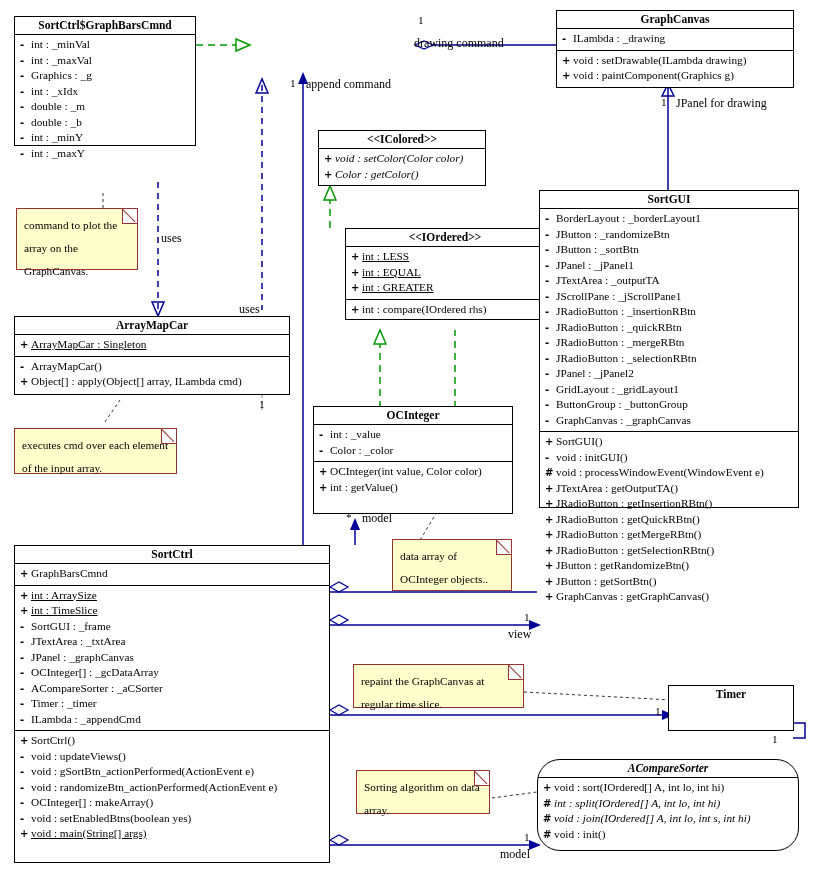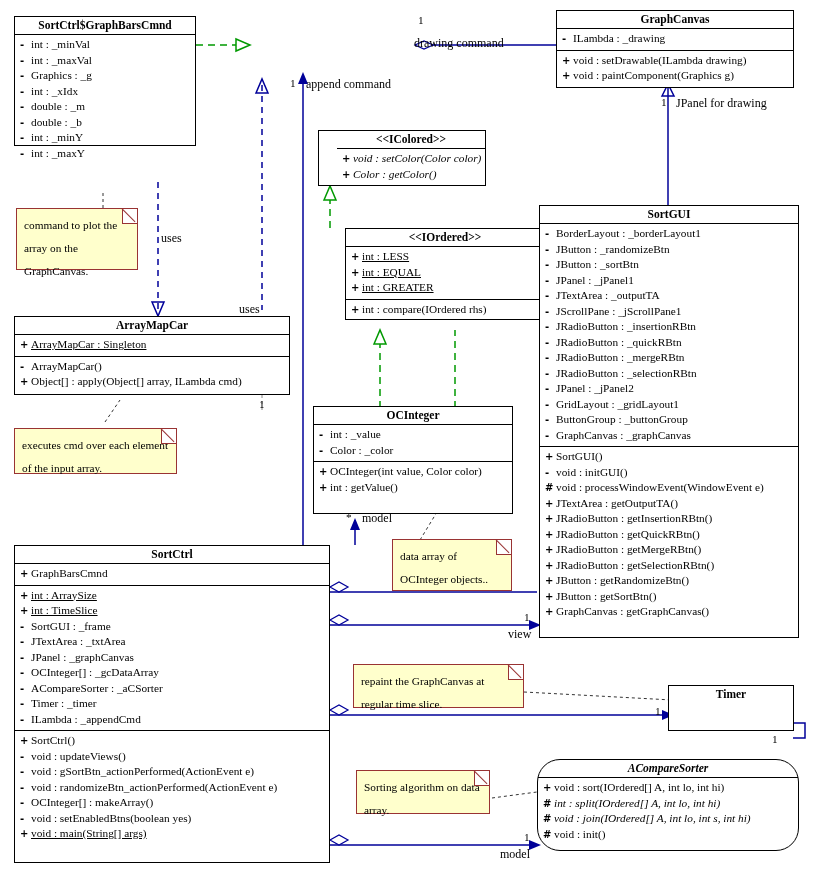--- a/index.html
+++ b/index.html
@@ -192,21 +192,21 @@
     <div class="uml-title">GraphCanvas</div>
     <div class="uml-compartment">
       <div class="uml-row"><span class="vis">-</span><span class="mtxt">ILambda : _drawing</span></div>
     </div>
     <div class="uml-compartment last">
       <div class="uml-row"><span class="vis">+</span><span class="mtxt">void : setDrawable(ILambda drawing)</span></div>
       <div class="uml-row"><span class="vis">+</span><span class="mtxt">void : paintComponent(Graphics g)</span></div>
     </div>
   </div>
 
-  <div class="uml-class" style="left:318px; top:130px; width:168px; height:56px;padding-left:18px;">
+  <div class="uml-class" style="left:318px; top:130px; width:168px; height:56px;">
     <div class="uml-title">&lt;&lt;IColored&gt;&gt;</div>
     <div class="uml-compartment last">
       <div class="uml-row"><span class="vis">+</span><span class="mtxt abstract">void : setColor(Color color)</span></div>
       <div class="uml-row"><span class="vis">+</span><span class="mtxt abstract">Color : getColor()</span></div>
     </div>
   </div>
 
   <div class="uml-class" style="left:345px; top:228px; width:200px; height:92px;">
     <div class="uml-title">&lt;&lt;IOrdered&gt;&gt;</div>
     <div class="uml-compartment">
@@ -235,21 +235,21 @@
     <div class="uml-compartment">
       <div class="uml-row"><span class="vis">-</span><span class="mtxt">int : _value</span></div>
       <div class="uml-row"><span class="vis">-</span><span class="mtxt">Color : _color</span></div>
     </div>
     <div class="uml-compartment last">
       <div class="uml-row"><span class="vis">+</span><span class="mtxt">OCInteger(int value, Color color)</span></div>
       <div class="uml-row"><span class="vis">+</span><span class="mtxt">int : getValue()</span></div>
     </div>
   </div>
 
-  <div class="uml-class" style="left:539px; top:205px; width:260px; height:433px;">
+  <div class="uml-class" style="left:539px; top:190px; width:260px; height:318px;">
     <div class="uml-title">SortGUI</div>
     <div class="uml-compartment">
       <div class="uml-row"><span class="vis">-</span><span class="mtxt">BorderLayout : _borderLayout1</span></div>
       <div class="uml-row"><span class="vis">-</span><span class="mtxt">JButton : _randomizeBtn</span></div>
       <div class="uml-row"><span class="vis">-</span><span class="mtxt">JButton : _sortBtn</span></div>
       <div class="uml-row"><span class="vis">-</span><span class="mtxt">JPanel : _jPanel1</span></div>
       <div class="uml-row"><span class="vis">-</span><span class="mtxt">JTextArea : _outputTA</span></div>
       <div class="uml-row"><span class="vis">-</span><span class="mtxt">JScrollPane : _jScrollPane1</span></div>
       <div class="uml-row"><span class="vis">-</span><span class="mtxt">JRadioButton : _insertionRBtn</span></div>
       <div class="uml-row"><span class="vis">-</span><span class="mtxt">JRadioButton : _quickRBtn</span></div>

